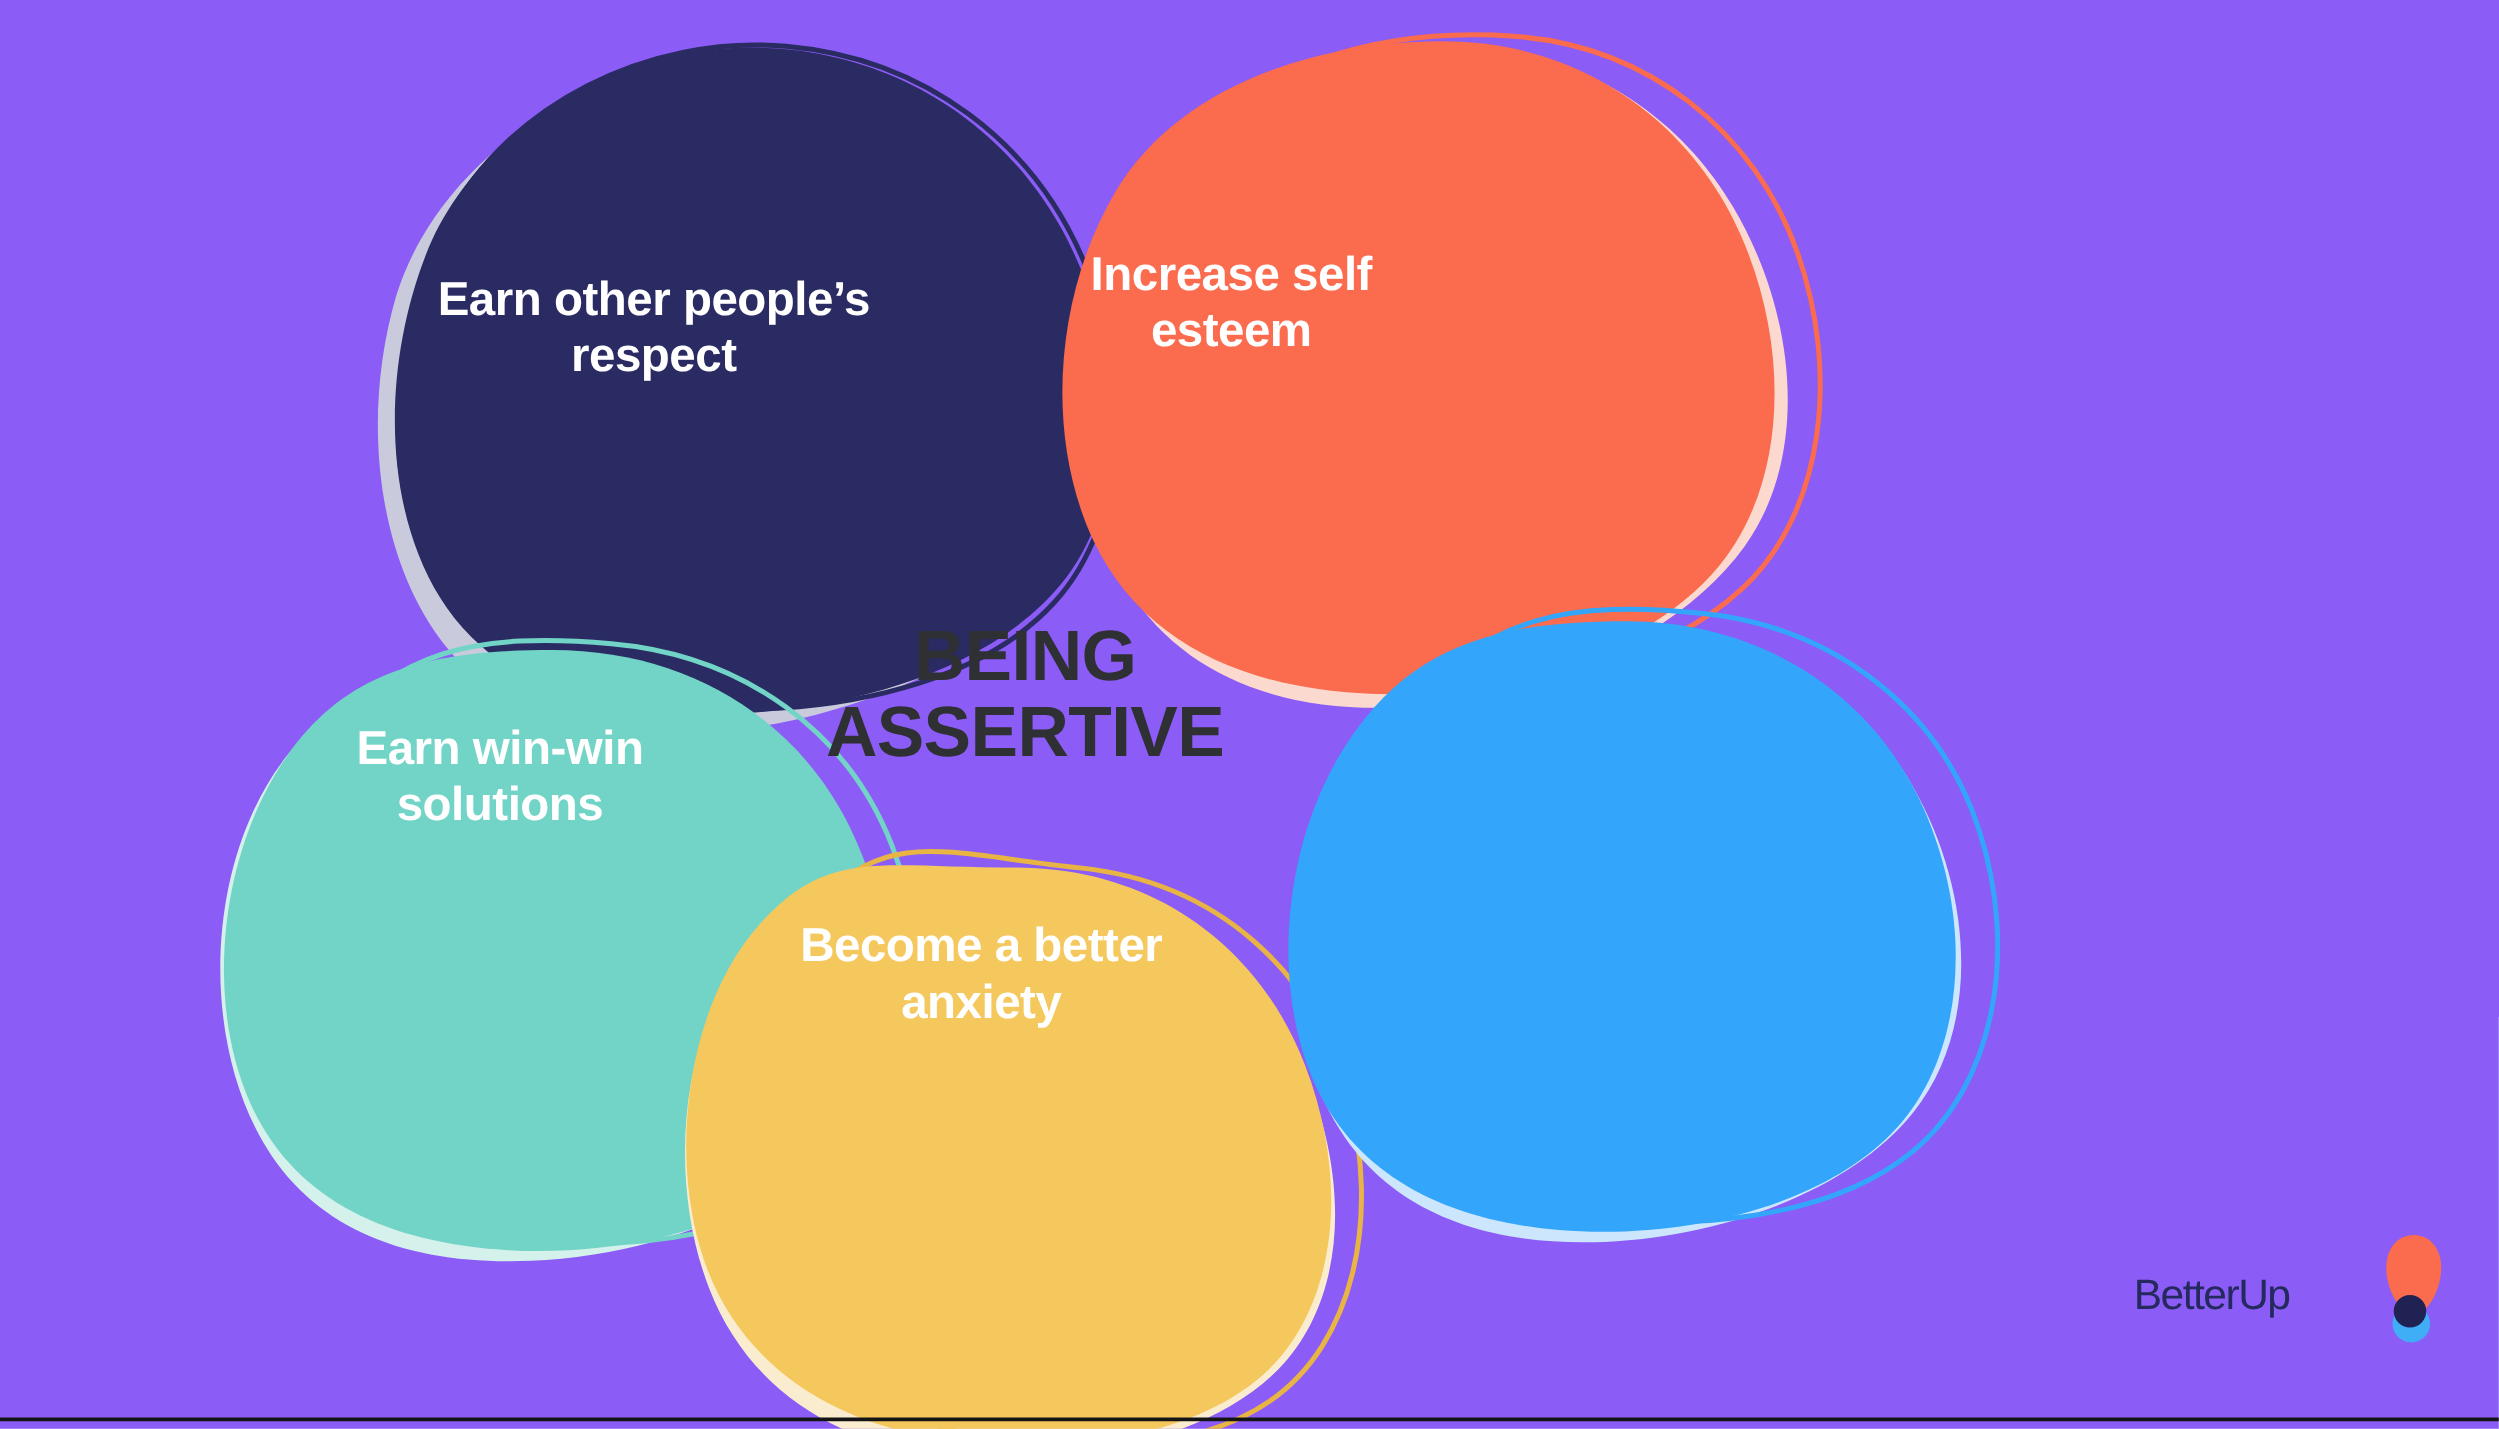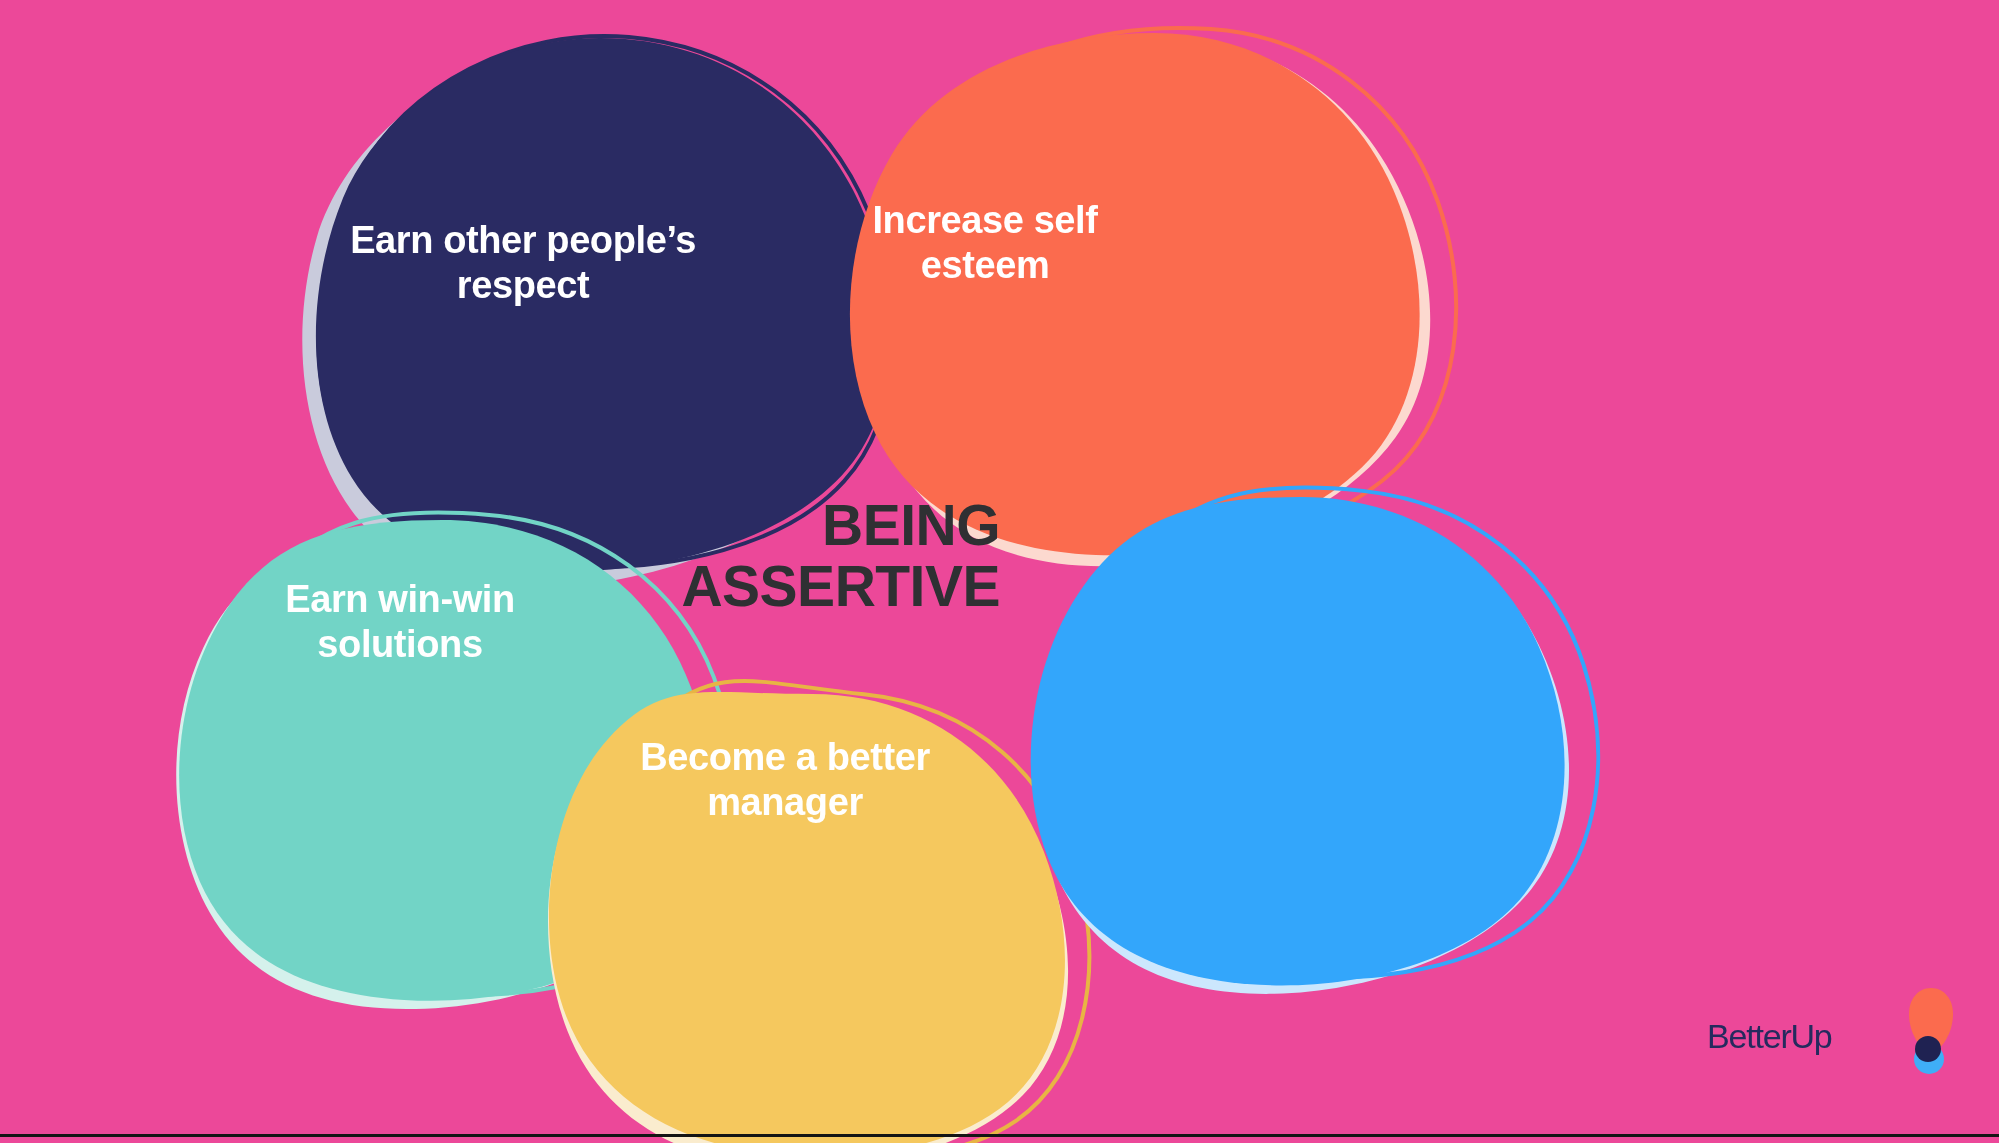--- a/index.html
+++ b/index.html
@@ -11,21 +11,21 @@
     width: 1999px;
     height: 1143px;
     overflow: hidden;
     font-family: "Liberation Sans", sans-serif;
     position: relative;
   }
 
   #slide {
     position: absolute;
     inset: 0;
-    background: #ec4899;
+    background: #8b5cf6;
   }
 
   
   #blob-canvas {
     position: absolute;
     left: 0;
     top: 0;
     width: 1999px;
     height: 1143px;
     display: block;
@@ -48,21 +48,21 @@
   #label-esteem    { left: 840px; top: 198px;  width: 290px; font-size: 38px; }
   #label-winwin    { left: 240px; top: 577px;  width: 320px; font-size: 38px; }
   #label-manager   { left: 615px; top: 735px;  width: 340px; font-size: 38px; }
   #label-stress    { left: 1028px; top: 538px; width: 270px; font-size: 38px; }
 
   #center-title {
     position: absolute;
     left: 640px;
     top: 495px;
     width: 360px;
-    text-align: right;
+    text-align: center;
     color: #2F3033;
     font-family: "Liberation Sans", sans-serif;
     font-weight: 700;
     font-size: 57px;
     line-height: 1.07;
     letter-spacing: -0.5px;
     white-space: pre-line;
   }
 
   
@@ -236,21 +236,21 @@
   <div class="blob-label" id="label-respect">Earn other people’s
 respect</div>
 
   <div class="blob-label" id="label-esteem">Increase self
 esteem</div>
 
   <div class="blob-label" id="label-winwin">Earn win-win
 solutions</div>
 
   <div class="blob-label" id="label-manager">Become a better
-manager</div>
+anxiety</div>
 
 
   <div id="center-title">BEING
 ASSERTIVE</div>
 
   <div id="logo">
     <div id="logo-wordmark">BetterUp</div>
     <svg id="logo-mark" viewBox="0 0 54 90" xmlns="http://www.w3.org/2000/svg">
       <path fill="#FB6B4E" d="M27,2
                C40,2 49,13 49,28

